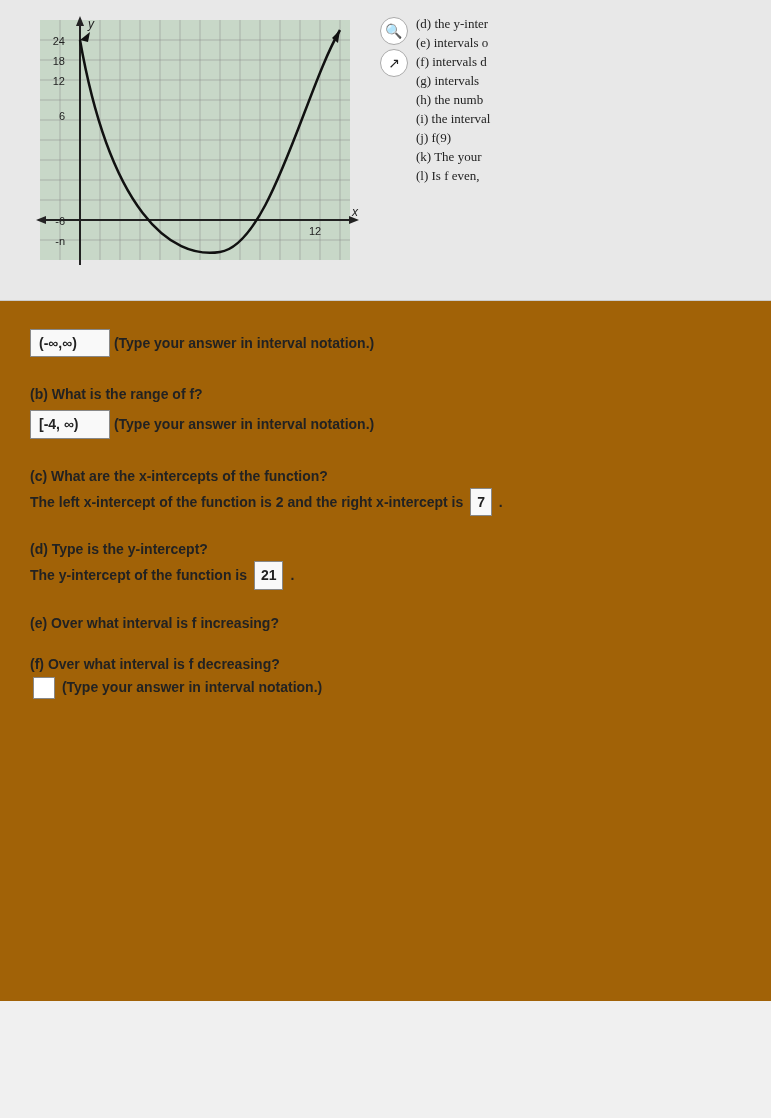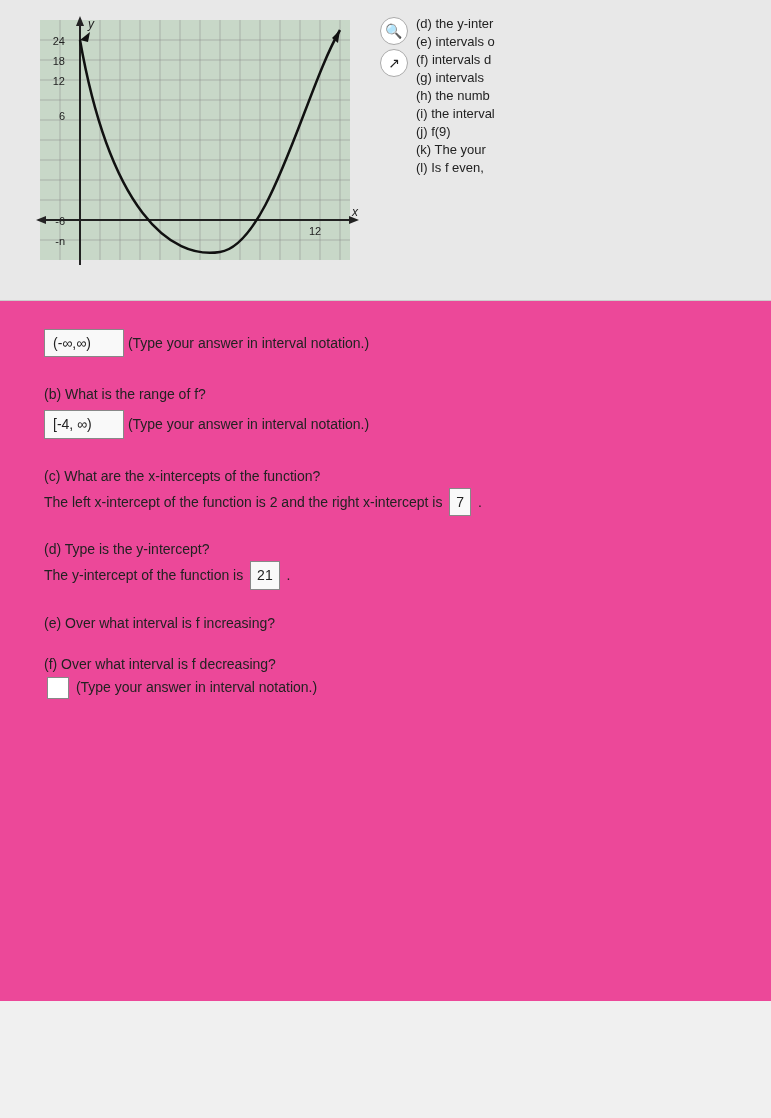--- a/index.html
+++ b/index.html
@@ -51,43 +51,45 @@
       font-size: 14px;
       cursor: pointer;
       flex-shrink: 0;
     }
 
     .right-panel-list {
       display: flex;
       flex-direction: column;
       gap: 1px;
       font-size: 13px;
+      font-family: Liberation Serif, serif;
     }
 
     .right-panel-list .item {
       padding: 1px 0;
     }
 
     .right-panel-row {
       display: flex;
       gap: 8px;
       align-items: flex-start;
     }
 
     .icons-col {
       display: flex;
       flex-direction: column;
       gap: 4px;
       padding-top: 2px;
     }
 
     .main-content {
-      background: #ec4899;
-      padding: 20px 44px;
+      background: #a16207;
+      padding: 20px 30px;
       min-height: 700px;
+      font-weight: bold;
     }
 
     .answer-box {
       display: inline-block;
       border: 1px solid #888;
       background: #f9f9f9;
       padding: 2px 8px;
       font-size: 14px;
       margin: 4px 0;
       min-width: 80px;

